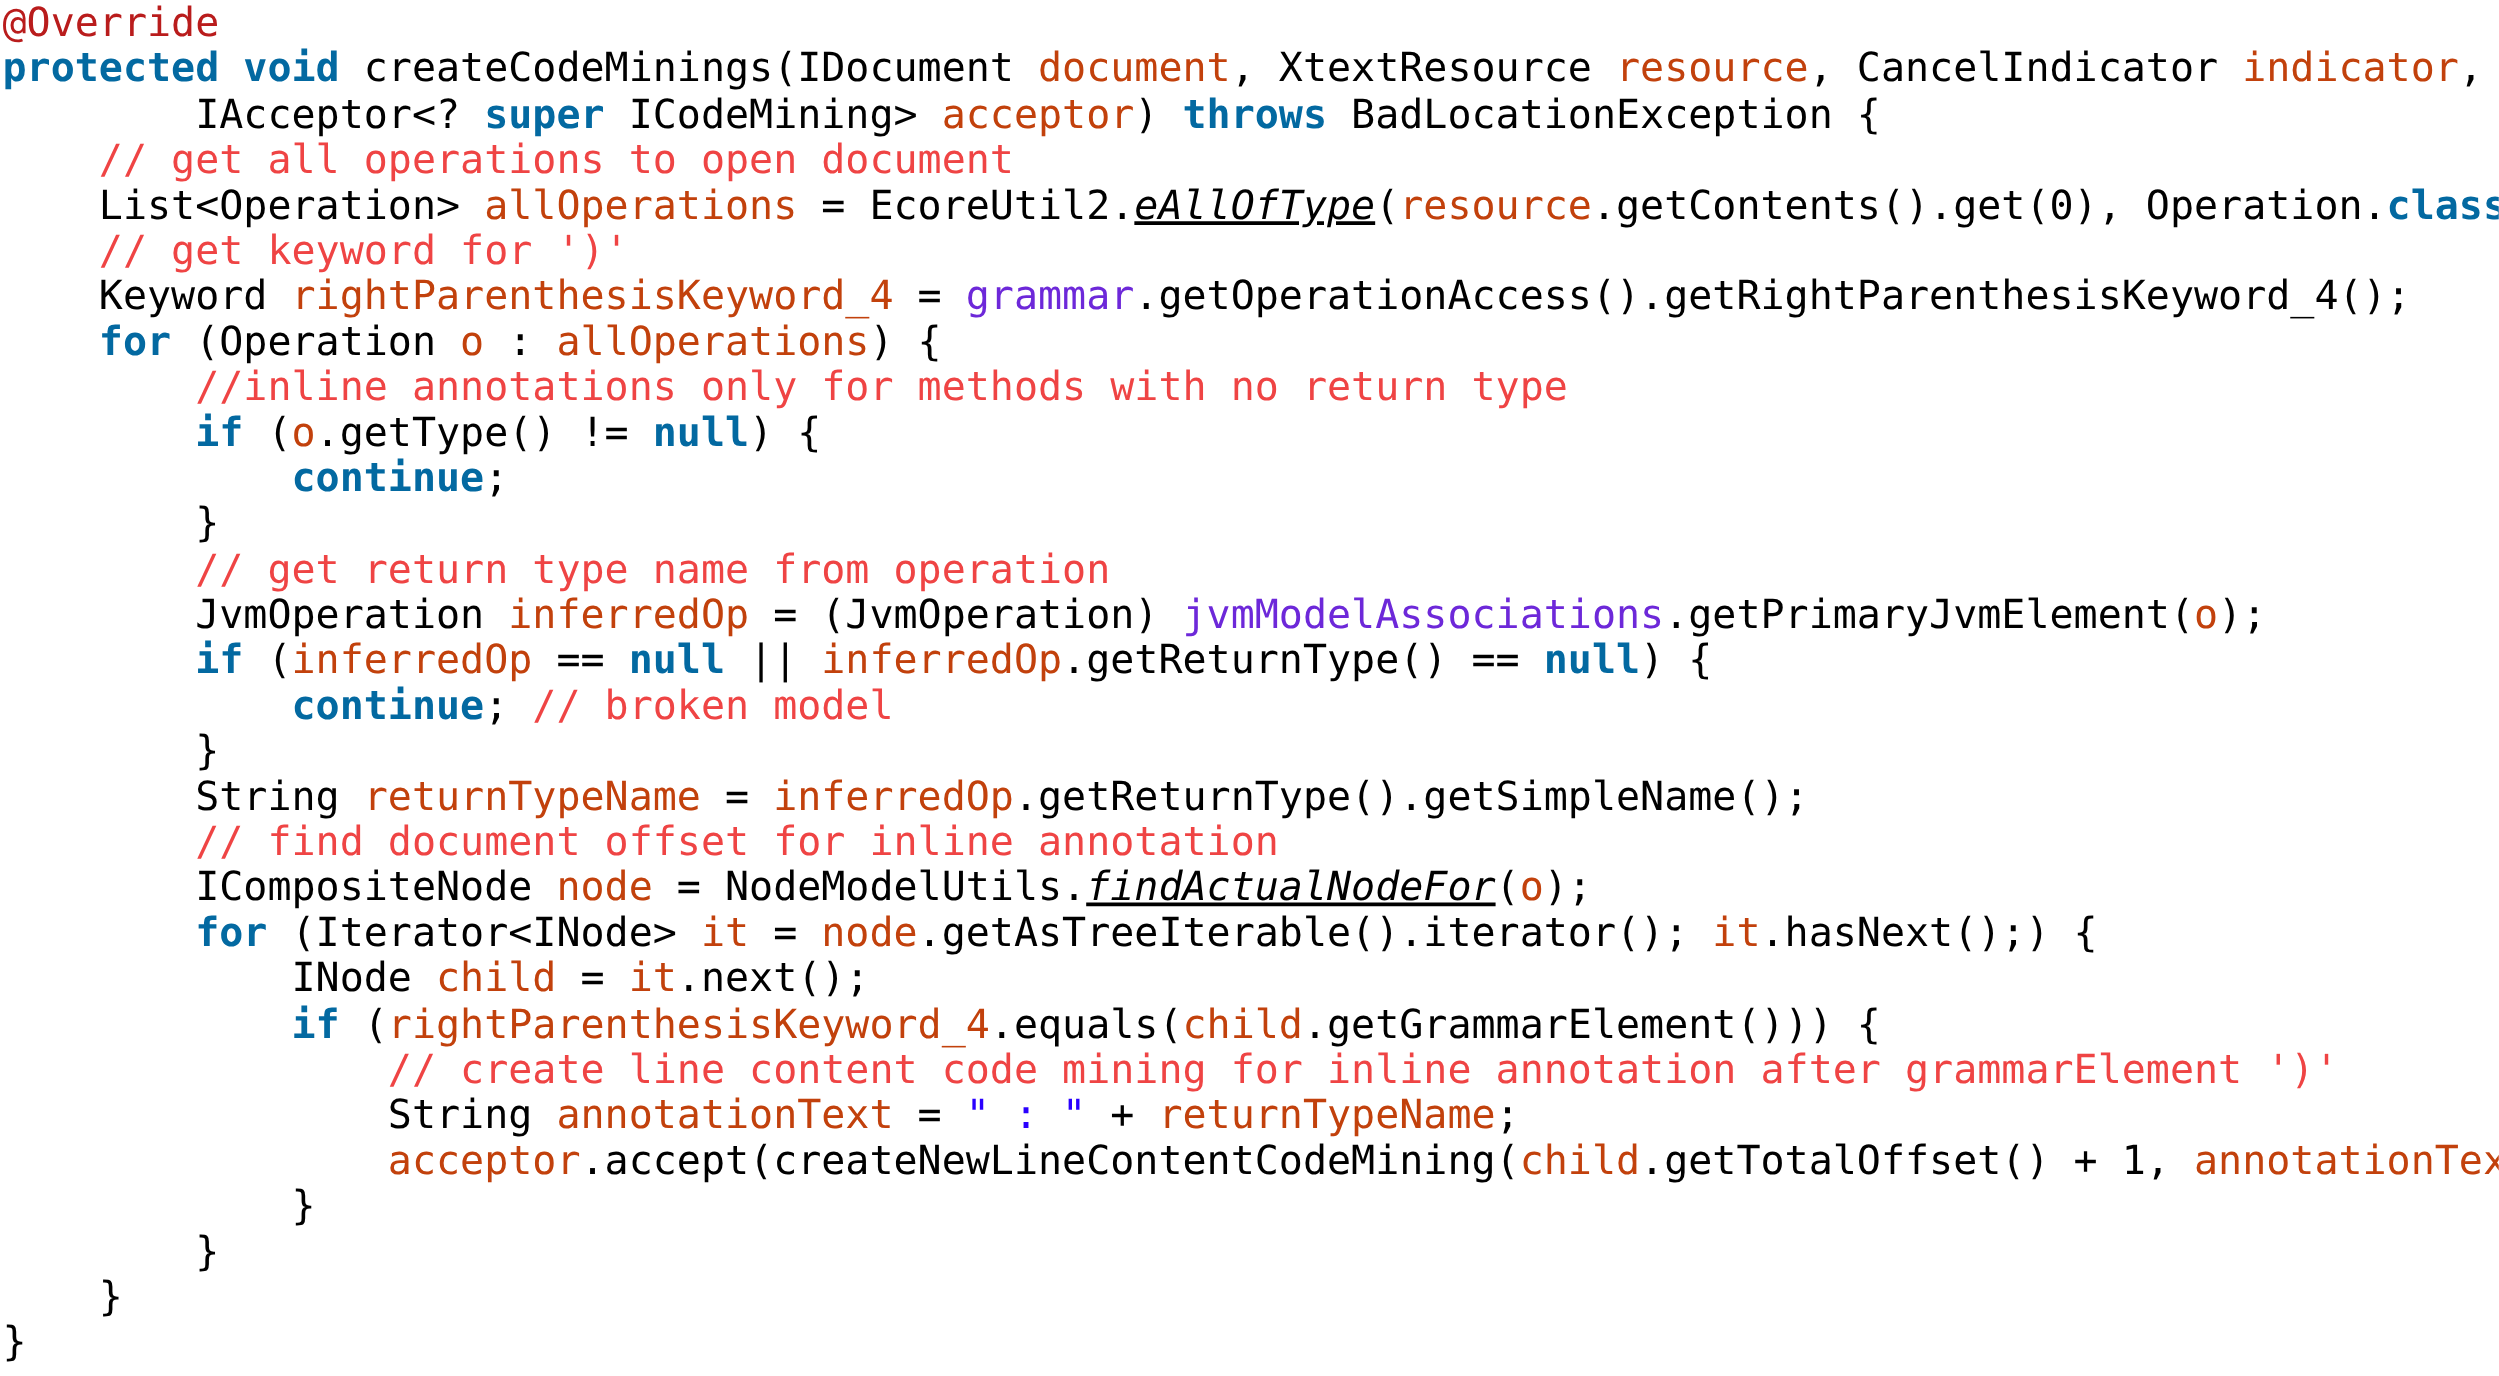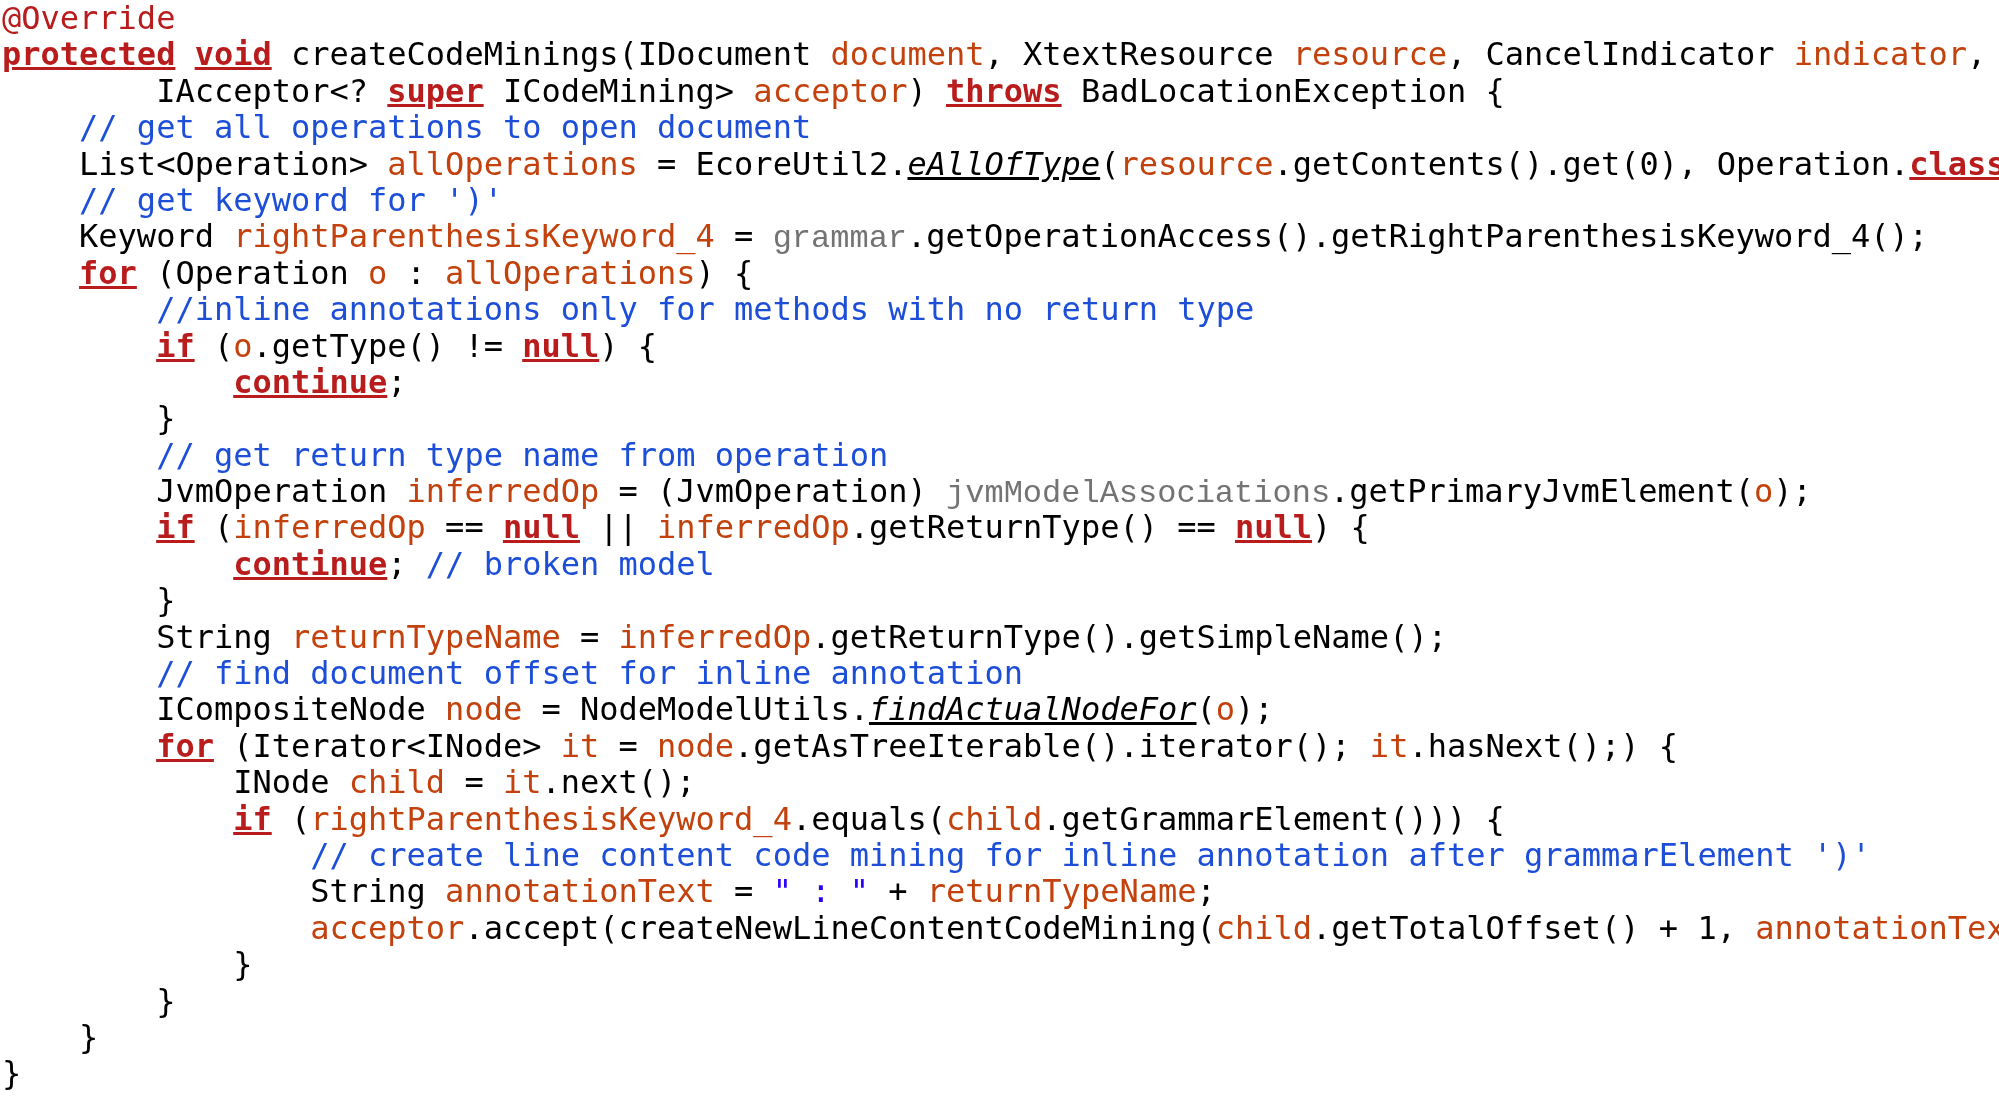--- a/index.html
+++ b/index.html
@@ -7,25 +7,25 @@
   #editor {
     position: absolute; left: 2px; top: 0px;
     font-family: "DejaVu Sans Mono", "Liberation Mono", monospace;
     font-size: 32px;
     letter-spacing: 0px;
     line-height: 36.4px;
     color: #000000;
     white-space: pre;
   }
   .line { height: 36.4px; white-space: pre; }
-  .t-kw { color: #b91c1c; font-weight: bold; text-decoration: underline; }
+  .t-kw { color: #0369a1; font-weight: bold; }
   .t-ann { color: #b91c1c; }
-  .t-cm { color: #1d4ed8; }
+  .t-cm { color: #ef4444; }
   .t-var { color: #c2410c; }
-  .t-fld { color: #737373; font-family: Liberation Mono, monospace; }
+  .t-fld { color: #6d28d9; }
   .t-str { color: #2A00FF; }
   .t-static { font-style: italic; text-decoration: underline; }
   .t-plain { color: #000000; }
 </style>
 </head>
 <body>
 
 <div id="editor"><div class="line"><span class="t-ann">@Override</span></div><div class="line"><span class="t-kw">protected</span><span class="t-plain"> </span><span class="t-kw">void</span><span class="t-plain"> createCodeMinings(IDocument </span><span class="t-var">document</span><span class="t-plain">, XtextResource </span><span class="t-var">resource</span><span class="t-plain">, CancelIndicator </span><span class="t-var">indicator</span><span class="t-plain">,</span></div><div class="line"><span class="t-plain">        IAcceptor&lt;? </span><span class="t-kw">super</span><span class="t-plain"> ICodeMining&gt; </span><span class="t-var">acceptor</span><span class="t-plain">) </span><span class="t-kw">throws</span><span class="t-plain"> BadLocationException {</span></div><div class="line"><span class="t-plain">    </span><span class="t-cm">// get all operations to open document</span></div><div class="line"><span class="t-plain">    List&lt;Operation&gt; </span><span class="t-var">allOperations</span><span class="t-plain"> = EcoreUtil2.</span><span class="t-static">eAllOfType</span><span class="t-plain">(</span><span class="t-var">resource</span><span class="t-plain">.getContents().get(0), Operation.</span><span class="t-kw">class</span></div><div class="line"><span class="t-plain">    </span><span class="t-cm">// get keyword for ')'</span></div><div class="line"><span class="t-plain">    Keyword </span><span class="t-var">rightParenthesisKeyword_4</span><span class="t-plain"> = </span><span class="t-fld">grammar</span><span class="t-plain">.getOperationAccess().getRightParenthesisKeyword_4();</span></div><div class="line"><span class="t-plain">    </span><span class="t-kw">for</span><span class="t-plain"> (Operation </span><span class="t-var">o</span><span class="t-plain"> : </span><span class="t-var">allOperations</span><span class="t-plain">) {</span></div><div class="line"><span class="t-plain">        </span><span class="t-cm">//inline annotations only for methods with no return type</span></div><div class="line"><span class="t-plain">        </span><span class="t-kw">if</span><span class="t-plain"> (</span><span class="t-var">o</span><span class="t-plain">.getType() != </span><span class="t-kw">null</span><span class="t-plain">) {</span></div><div class="line"><span class="t-plain">            </span><span class="t-kw">continue</span><span class="t-plain">;</span></div><div class="line"><span class="t-plain">        }</span></div><div class="line"><span class="t-plain">        </span><span class="t-cm">// get return type name from operation</span></div><div class="line"><span class="t-plain">        JvmOperation </span><span class="t-var">inferredOp</span><span class="t-plain"> = (JvmOperation) </span><span class="t-fld">jvmModelAssociations</span><span class="t-plain">.getPrimaryJvmElement(</span><span class="t-var">o</span><span class="t-plain">);</span></div><div class="line"><span class="t-plain">        </span><span class="t-kw">if</span><span class="t-plain"> (</span><span class="t-var">inferredOp</span><span class="t-plain"> == </span><span class="t-kw">null</span><span class="t-plain"> || </span><span class="t-var">inferredOp</span><span class="t-plain">.getReturnType() == </span><span class="t-kw">null</span><span class="t-plain">) {</span></div><div class="line"><span class="t-plain">            </span><span class="t-kw">continue</span><span class="t-plain">; </span><span class="t-cm">// broken model</span></div><div class="line"><span class="t-plain">        }</span></div><div class="line"><span class="t-plain">        String </span><span class="t-var">returnTypeName</span><span class="t-plain"> = </span><span class="t-var">inferredOp</span><span class="t-plain">.getReturnType().getSimpleName();</span></div><div class="line"><span class="t-plain">        </span><span class="t-cm">// find document offset for inline annotation</span></div><div class="line"><span class="t-plain">        ICompositeNode </span><span class="t-var">node</span><span class="t-plain"> = NodeModelUtils.</span><span class="t-static">findActualNodeFor</span><span class="t-plain">(</span><span class="t-var">o</span><span class="t-plain">);</span></div><div class="line"><span class="t-plain">        </span><span class="t-kw">for</span><span class="t-plain"> (Iterator&lt;INode&gt; </span><span class="t-var">it</span><span class="t-plain"> = </span><span class="t-var">node</span><span class="t-plain">.getAsTreeIterable().iterator(); </span><span class="t-var">it</span><span class="t-plain">.hasNext();) {</span></div><div class="line"><span class="t-plain">            INode </span><span class="t-var">child</span><span class="t-plain"> = </span><span class="t-var">it</span><span class="t-plain">.next();</span></div><div class="line"><span class="t-plain">            </span><span class="t-kw">if</span><span class="t-plain"> (</span><span class="t-var">rightParenthesisKeyword_4</span><span class="t-plain">.equals(</span><span class="t-var">child</span><span class="t-plain">.getGrammarElement())) {</span></div><div class="line"><span class="t-plain">                </span><span class="t-cm">// create line content code mining for inline annotation after grammarElement ')'</span></div><div class="line"><span class="t-plain">                String </span><span class="t-var">annotationText</span><span class="t-plain"> = </span><span class="t-str">" : "</span><span class="t-plain"> + </span><span class="t-var">returnTypeName</span><span class="t-plain">;</span></div><div class="line"><span class="t-plain">                </span><span class="t-var">acceptor</span><span class="t-plain">.accept(createNewLineContentCodeMining(</span><span class="t-var">child</span><span class="t-plain">.getTotalOffset() + 1, </span><span class="t-var">annotationText</span></div><div class="line"><span class="t-plain">            }</span></div><div class="line"><span class="t-plain">        }</span></div><div class="line"><span class="t-plain">    }</span></div><div class="line"><span class="t-plain">}</span></div></div>
 
 </body></html>

